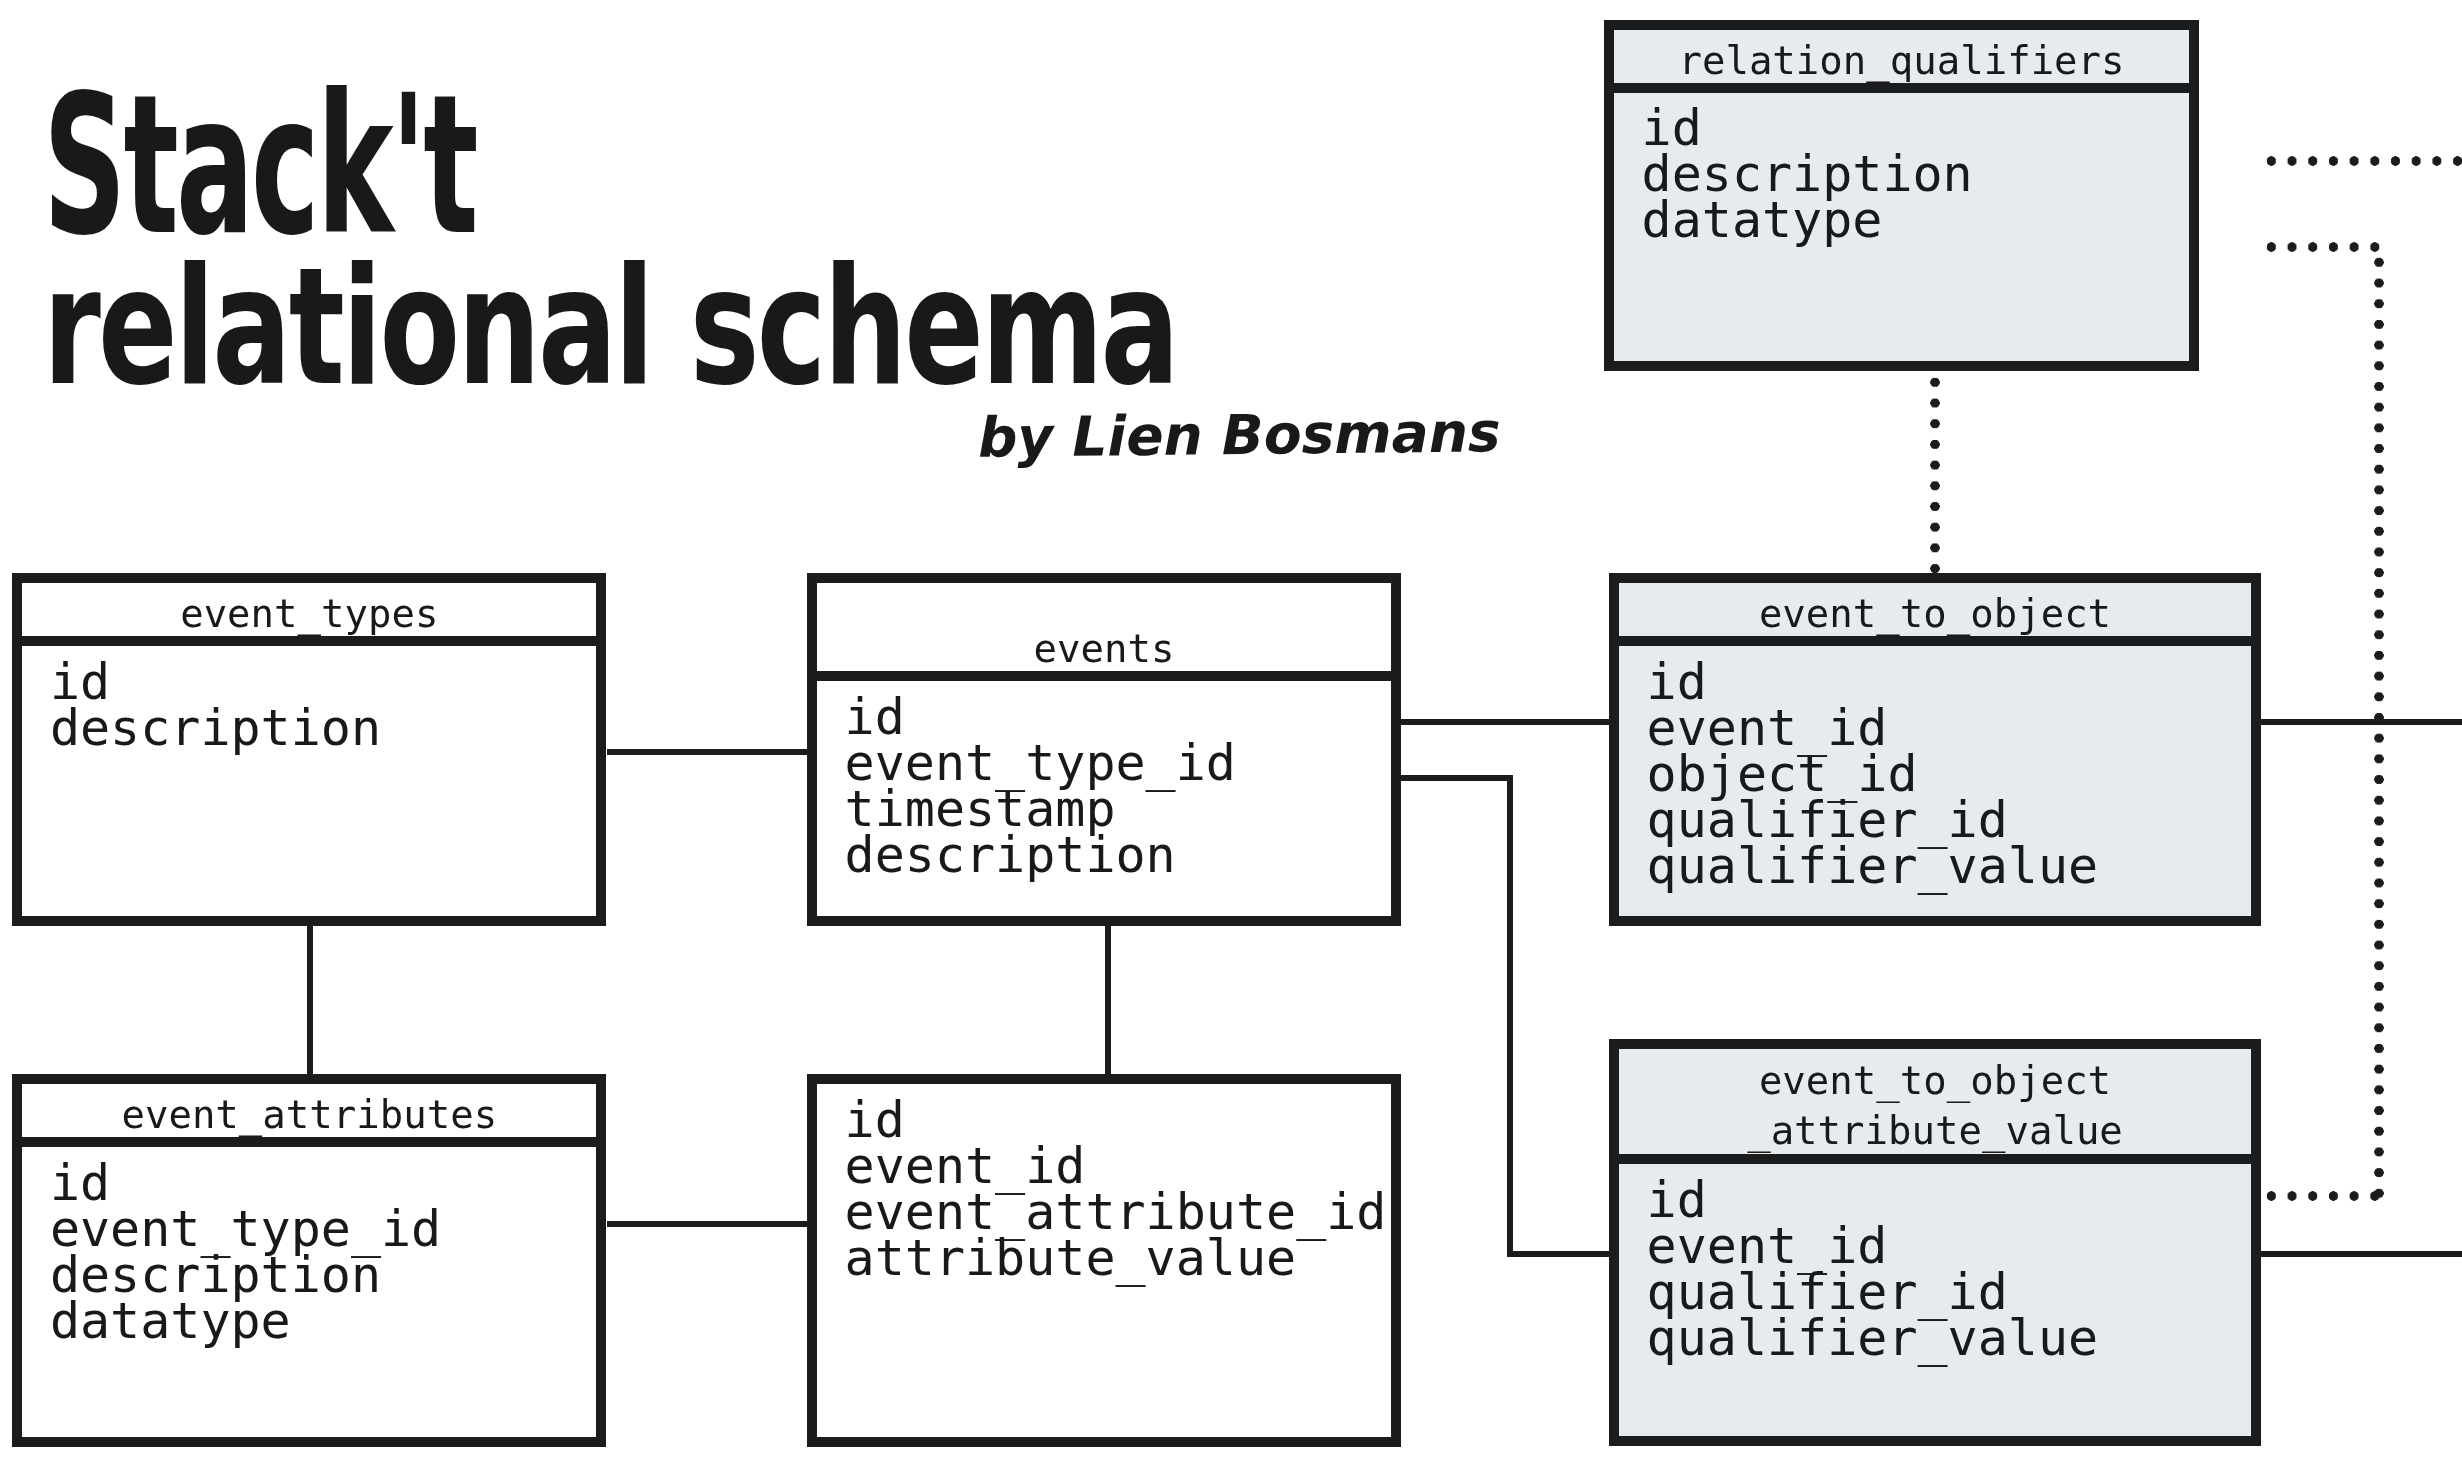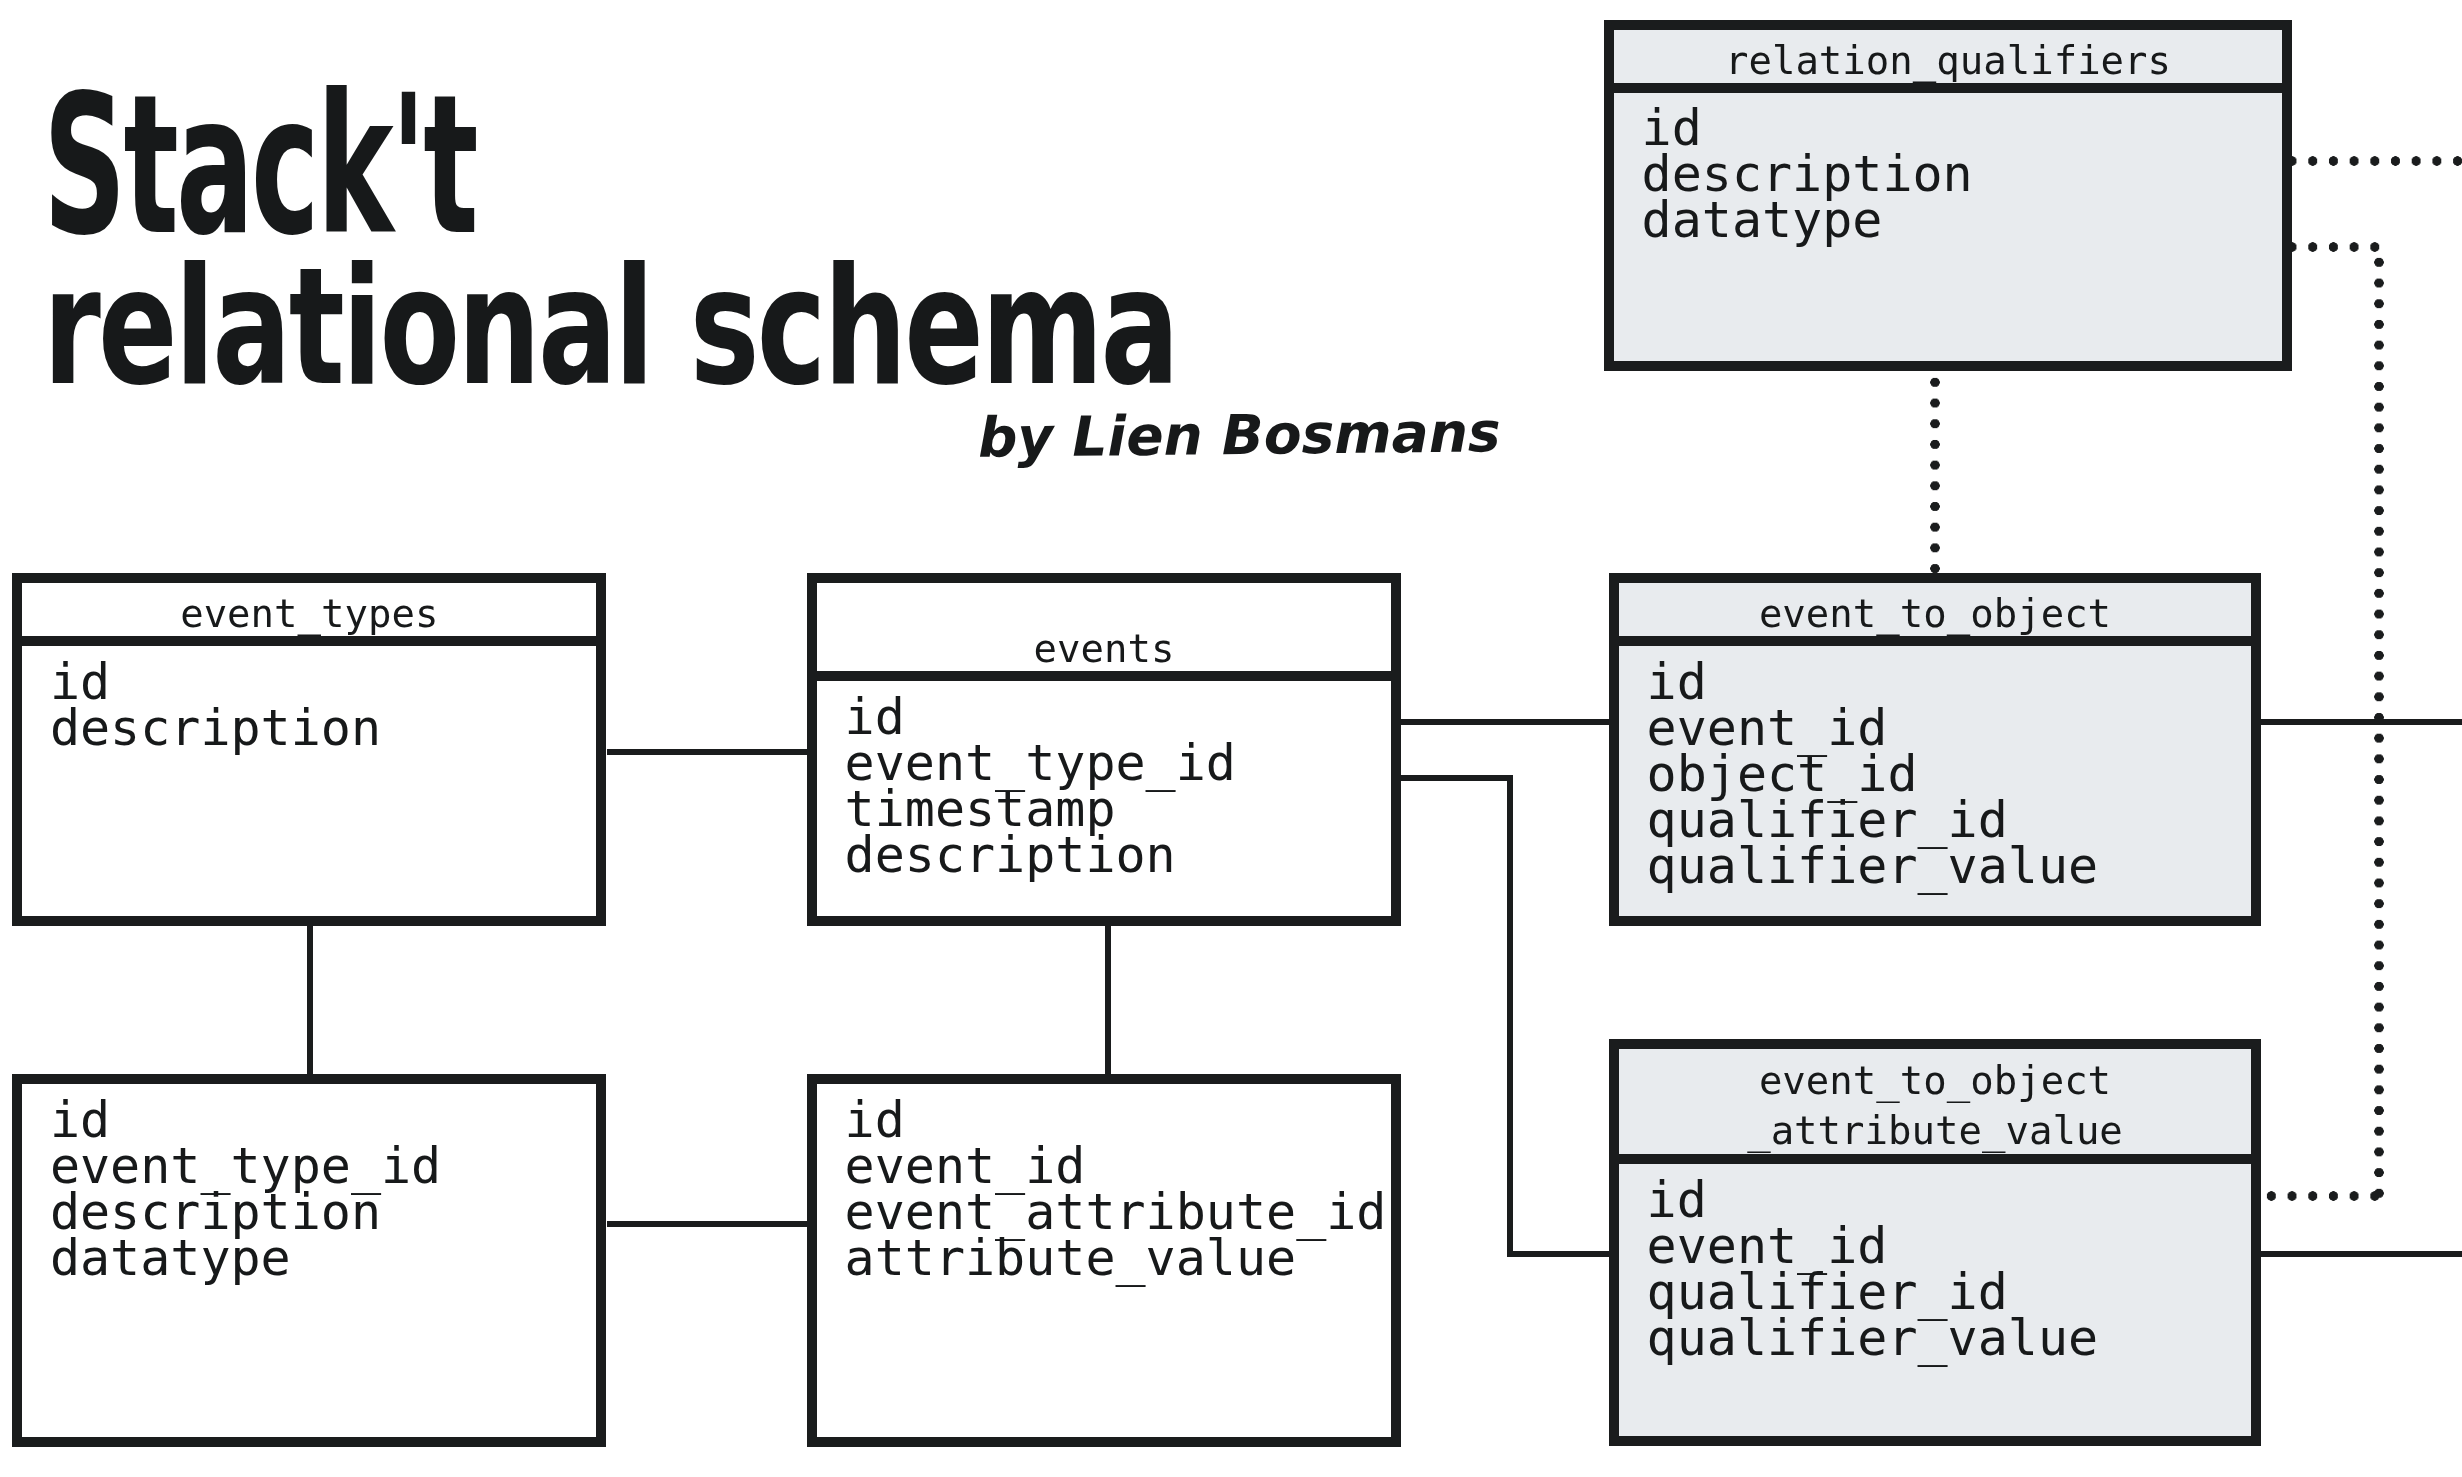--- a/index.html
+++ b/index.html
@@ -70,21 +70,21 @@
       <div class="ln" style="left: 2260px; top: 1251px; width: 207px; height: 5.9px;"></div>
       <div class="ln" style="left: 307px; top: 925px; width: 5.9px; height: 150px;"></div>
       <div class="ln" style="left: 1105px; top: 925px; width: 5.9px; height: 150px;"></div>
       <div class="dot-v" style="left: 1930px; top: 372px; width: 9.8px; height: 201px;"></div>
       <div class="dot-h" style="left: 2261px; top: 156px; width: 206px; height: 9.8px;"></div>
       <div class="dot-h" style="left: 2261px; top: 242px; width: 122px; height: 9.8px;"></div>
       <div class="dot-v" style="left: 2374px; top: 252px; width: 9.8px; height: 949px;"></div>
       <div class="dot-h" style="left: 2261px; top: 1191px; width: 122px; height: 9.8px;"></div>
     </div>
   <div id="tables">
-      <div class="tbl" style="left: 1604px; top: 19.7px; width: 688px; height: 351px; background: rgb(232, 235, 238);">
+      <div class="tbl" style="left: 1604px; top: 19.7px; width: 595px; height: 351px; background: rgb(232, 235, 238);">
         <div class="hdr" style="height: 63px;">relation_qualifiers</div>
         <div class="flds">
           <div class="fld">id</div>
           <div class="fld">description</div>
           <div class="fld">datatype</div>
         </div>
       </div>
       <div class="tbl" style="left: 12.3px; top: 573px; width: 594px; height: 353px; background: rgb(255, 255, 255);">
         <div class="hdr" style="height: 63px;">event_types</div>
         <div class="flds">
@@ -105,20 +105,21 @@
         <div class="hdr" style="height: 63px;">event_to_object</div>
         <div class="flds">
           <div class="fld">id</div>
           <div class="fld">event_id</div>
           <div class="fld">object_id</div>
           <div class="fld">qualifier_id</div>
           <div class="fld">qualifier_value</div>
         </div>
       </div>
       <div class="tbl" style="left: 12.3px; top: 1074px; width: 594px; height: 373px; background: rgb(255, 255, 255);">
+        <div class="hdr" style="height: 63px;">event_attributes</div>
         <div class="flds">
           <div class="fld">id</div>
           <div class="fld">event_type_id</div>
           <div class="fld">description</div>
           <div class="fld">datatype</div>
         </div>
       </div>
       <div class="tbl" style="left: 807px; top: 1074px; width: 594px; height: 373px; background: rgb(255, 255, 255);">
         <div class="flds">
           <div class="fld">id</div>

